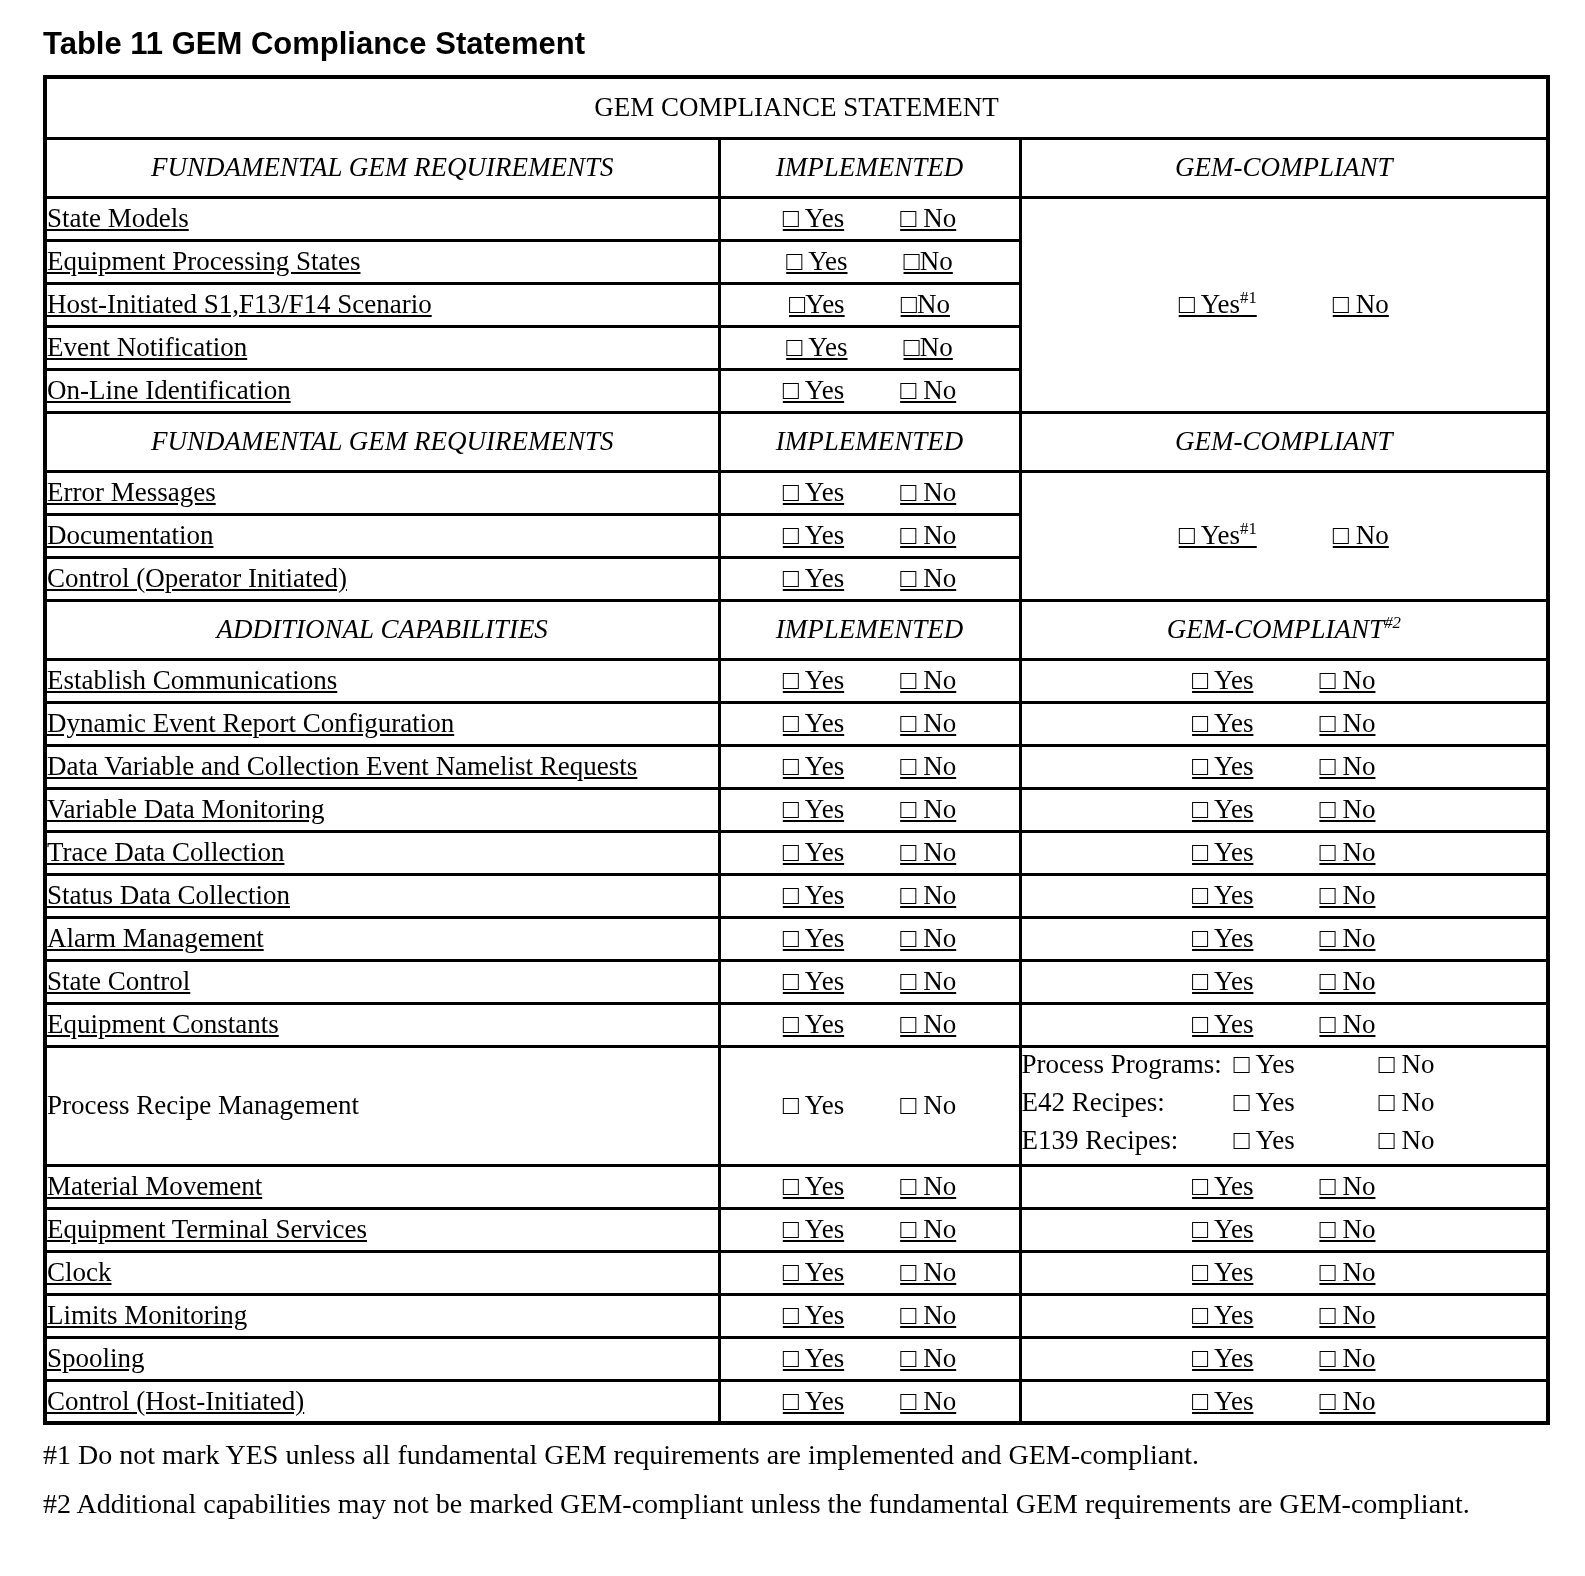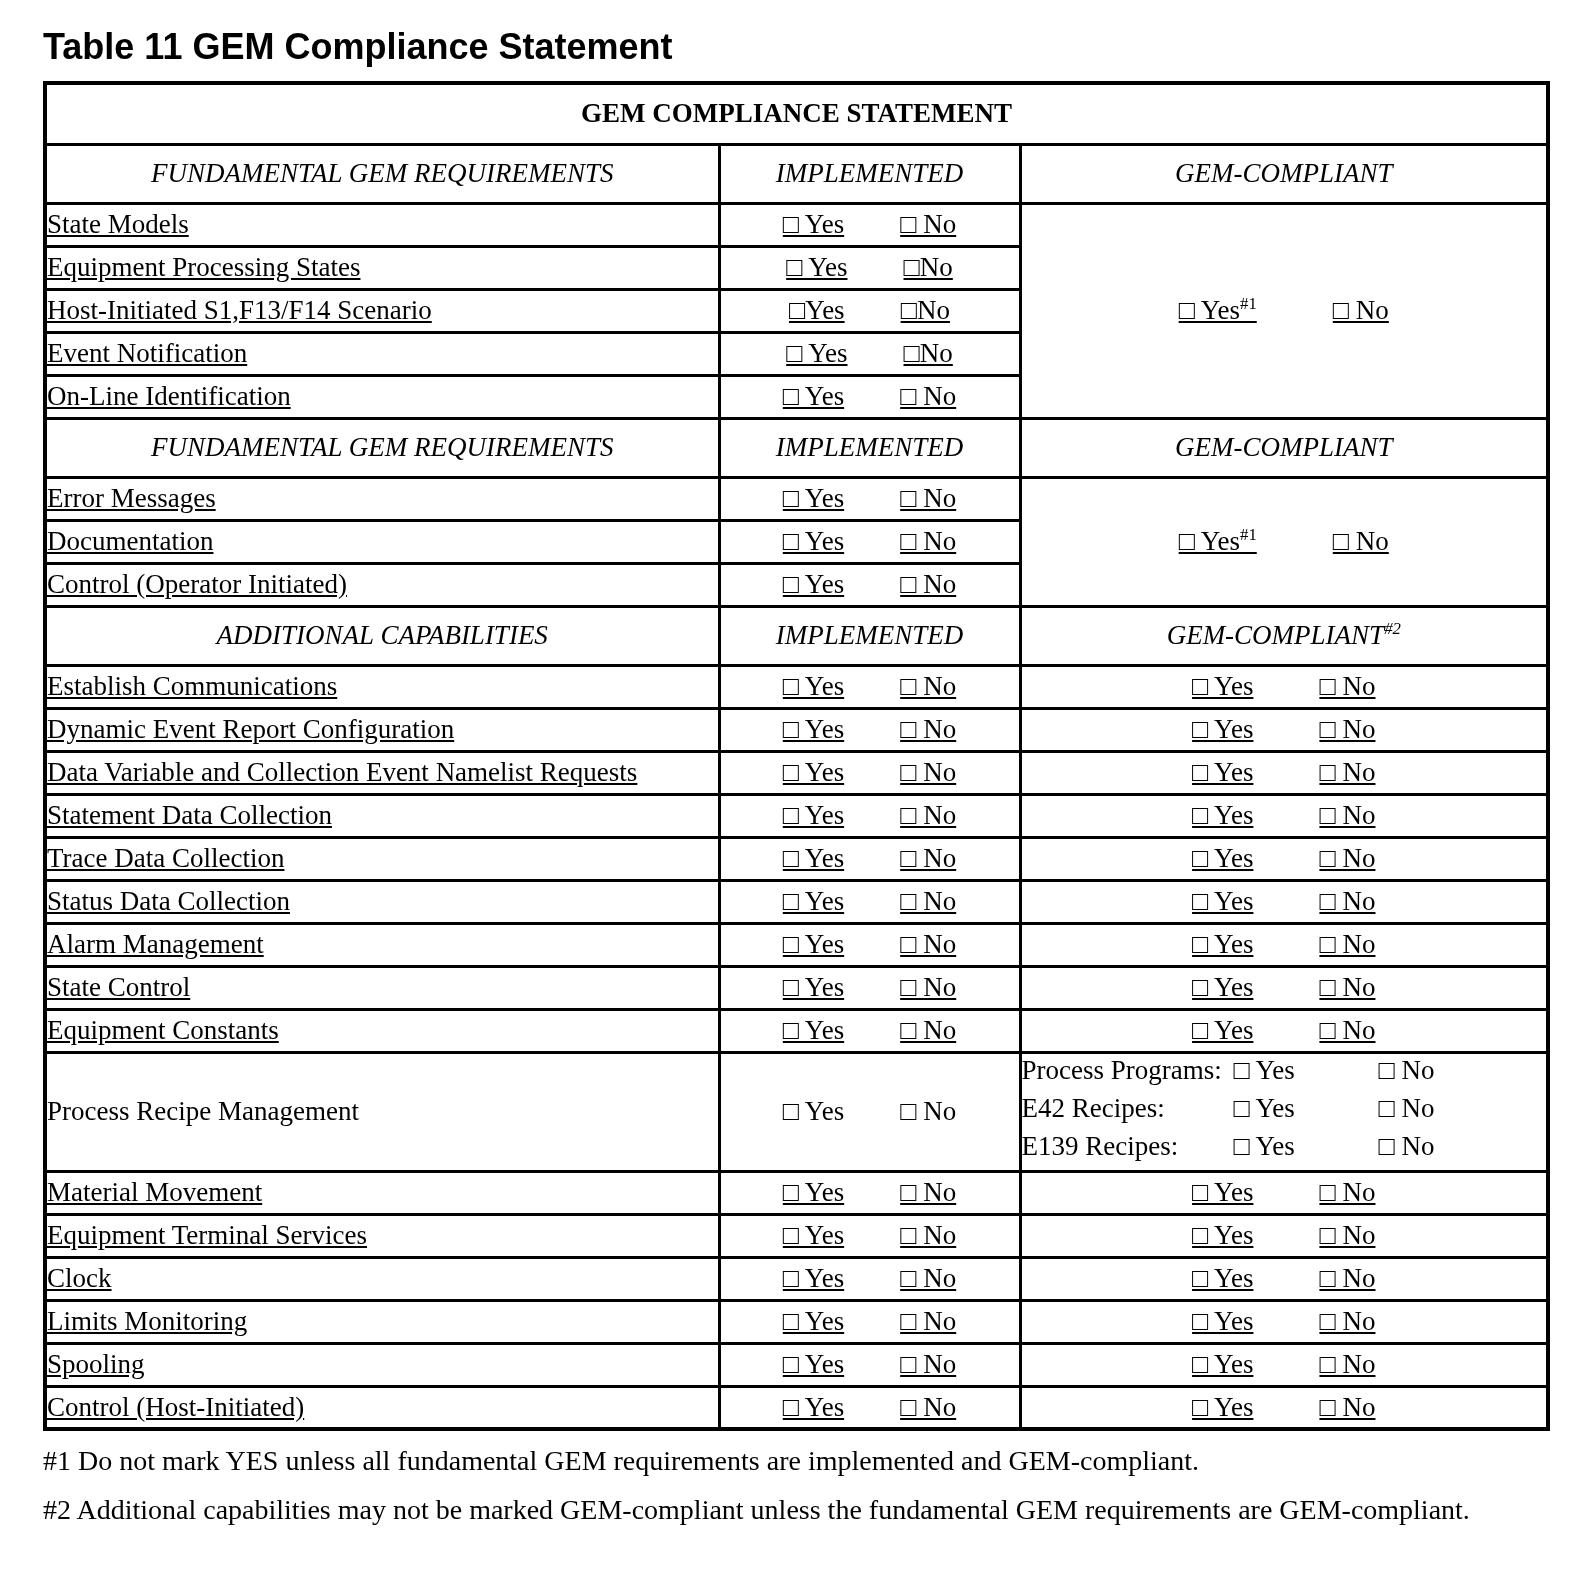--- a/index.html
+++ b/index.html
@@ -10,21 +10,21 @@
   }
   body {
     width: 1585px;
     min-height: 1576px;
     font-family: "Liberation Serif", "DejaVu Serif", "DejaVu Sans", serif;
   }
   .doc-title {
     margin: 26px 0 13px 43px;
     font-family: "Liberation Sans", "DejaVu Sans", sans-serif;
     font-weight: bold;
-    font-size: 36px;
+    font-size: 31px;
     letter-spacing: 0px;
   }
   table.gem {
     border-collapse: collapse;
     margin-left: 43px;
     width: 1503px;
     table-layout: fixed;
     border: 4px solid #000000;
   }
   table.gem td {
@@ -33,21 +33,21 @@
     vertical-align: middle;
     font-size: 27px;
     overflow: hidden;
   }
   .h-title { height: 61px; }
   .h-head  { height: 59px; margin-top: 33px; }
   .h-row   { height: 43px; text-decoration: underline; }
   .h-tall  { height: 119px; }
   .title-cell {
     text-align: center;
-    font-weight: bold;
+    font-weight: normal;
     font-size: 28px;
   }
   .head-cell {
     text-align: center;
     font-style: italic;
     font-size: 27px;
   }
   .label-cell {
     padding-left: 8px;
     font-size: 27px;
@@ -257,21 +257,21 @@
       </div>
     </td>
     <td>
       <div class="opts comp">
         <span class="opt">□ Yes</span>
         <span class="opt">□ No</span>
       </div>
     </td>
   </tr>
   <tr class="h-row">
-    <td class="label-cell">Statement Data Collection</td>
+    <td class="label-cell">Variable Data Monitoring</td>
     <td>
       <div class="opts">
         <span class="opt">□ Yes</span>
         <span class="opt">□ No</span>
       </div>
     </td>
     <td>
       <div class="opts comp">
         <span class="opt">□ Yes</span>
         <span class="opt">□ No</span>

